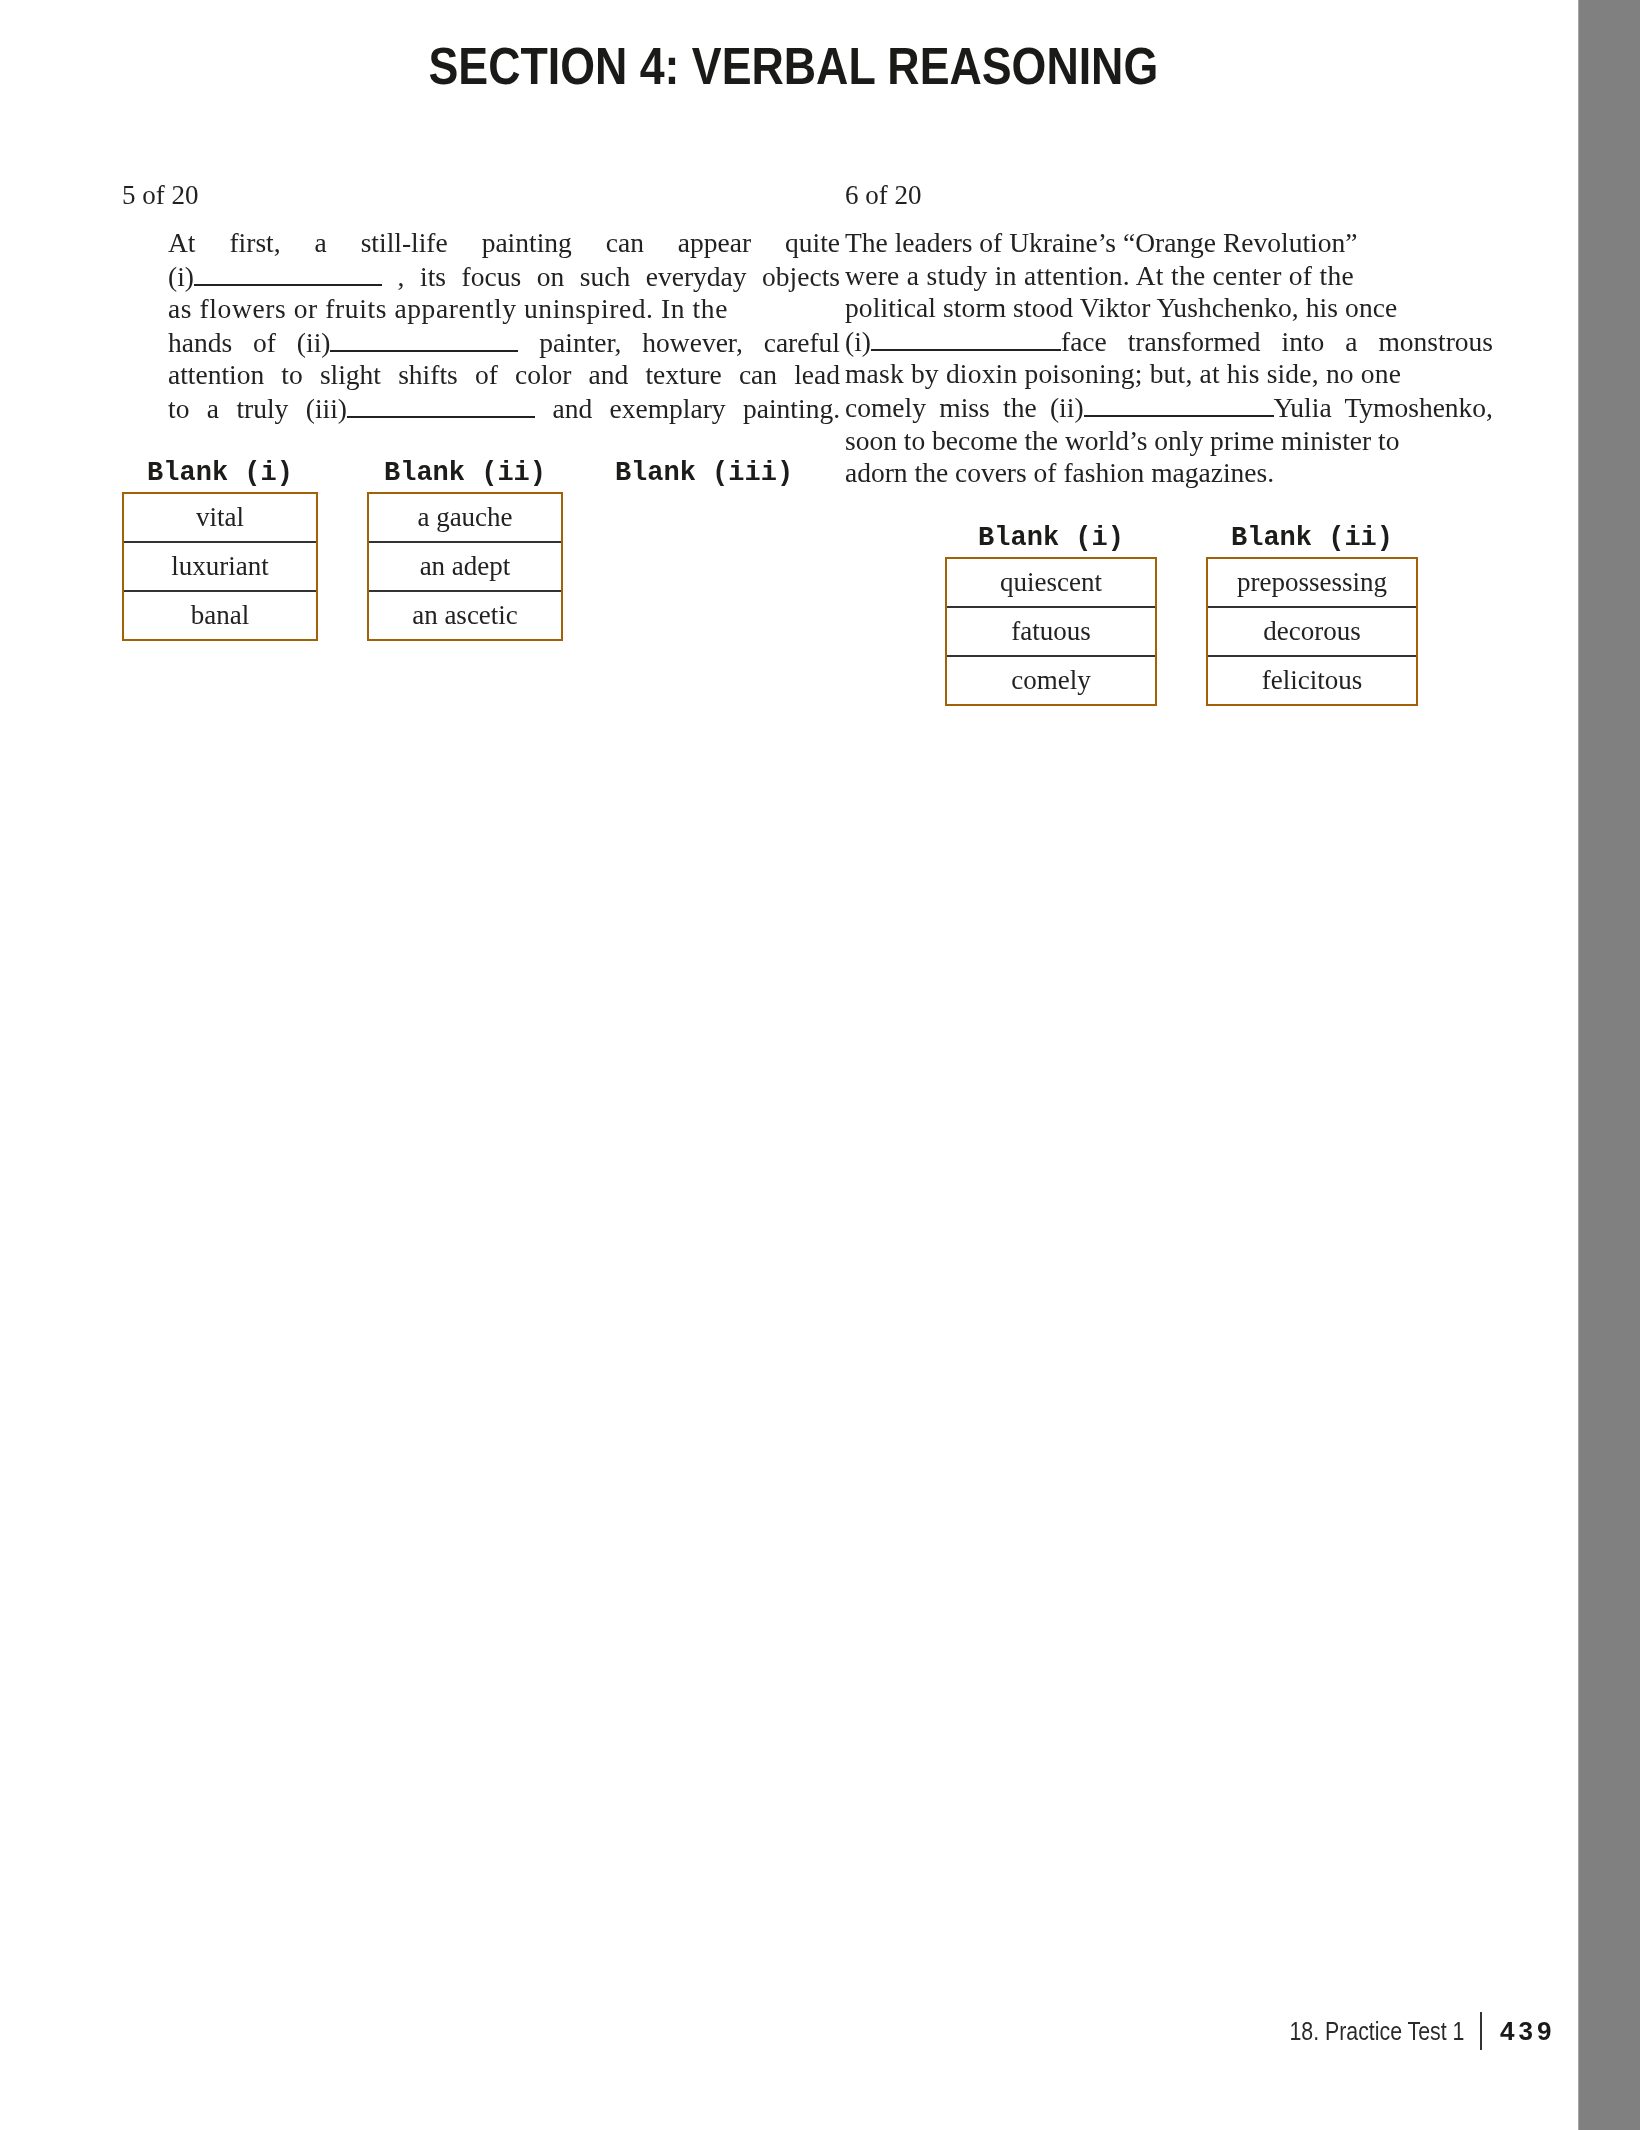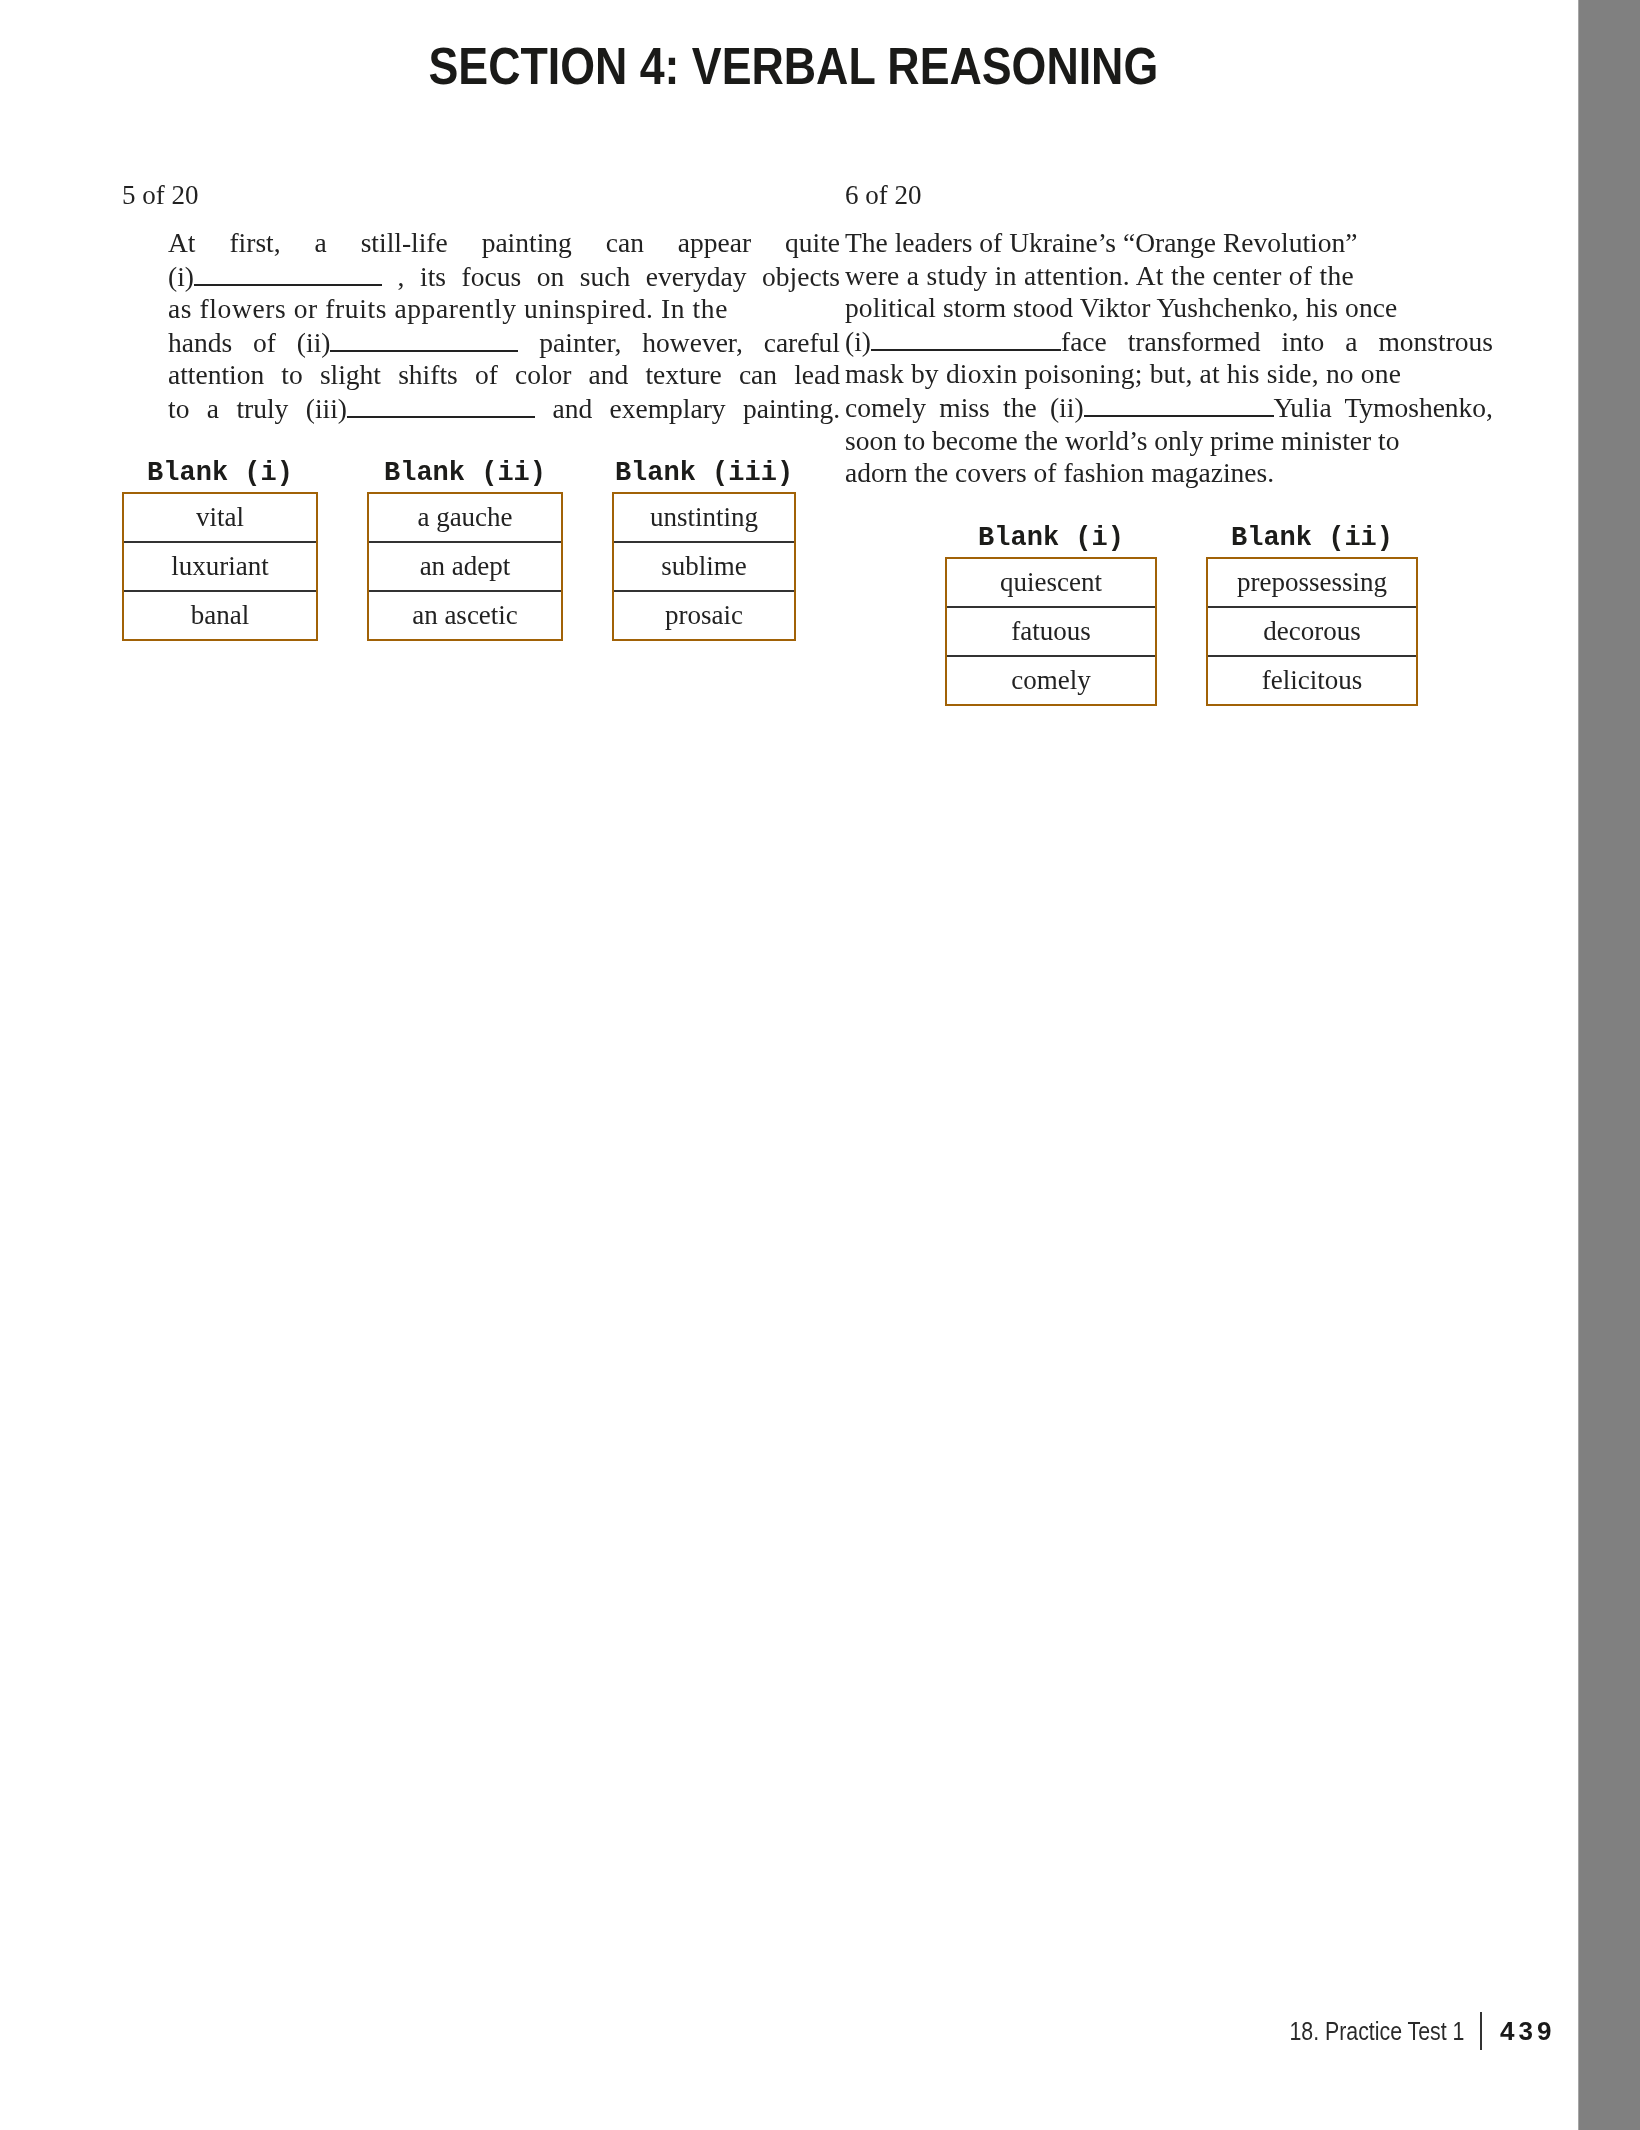--- a/index.html
+++ b/index.html
@@ -89,25 +89,20 @@
   <div class="choice-header">Blank (ii)</div>
   <div class="choice-box">
     <div class="choice-cell">a gauche</div>
     <div class="choice-cell">an adept</div>
     <div class="choice-cell">an ascetic</div>
   </div>
 </div>
 
 <div class="choice-group" style="left:612px; top:458px; width:184px;">
   <div class="choice-header">Blank (iii)</div>
-  <div class="choice-box">
-    <div class="choice-cell">unstinting</div>
-    <div class="choice-cell">sublime</div>
-    <div class="choice-cell">prosaic</div>
-  </div>
 </div>
 
 <div class="q-number" style="left:845px; top:180px;">6 of 20</div>
 
 <div class="para" style="left:845px; top:227px; width:648px;">
   <span class="line" style="text-align-last:left;">The leaders of Ukraine’s “Orange Revolution”</span>
   <span class="line" style="text-align-last:left; letter-spacing:0.3px;">were a study in attention. At the center of the</span>
   <span class="line" style="text-align-last:left; letter-spacing:0.1px;">political storm stood Viktor Yushchenko, his once</span>
   <span class="line"><span>(i)</span><span class="blank" style="width:190px;"></span><span>face transformed into a monstrous</span></span>
   <span class="line" style="text-align-last:left; letter-spacing:0.2px;">mask by dioxin poisoning; but, at his side, no one</span>

